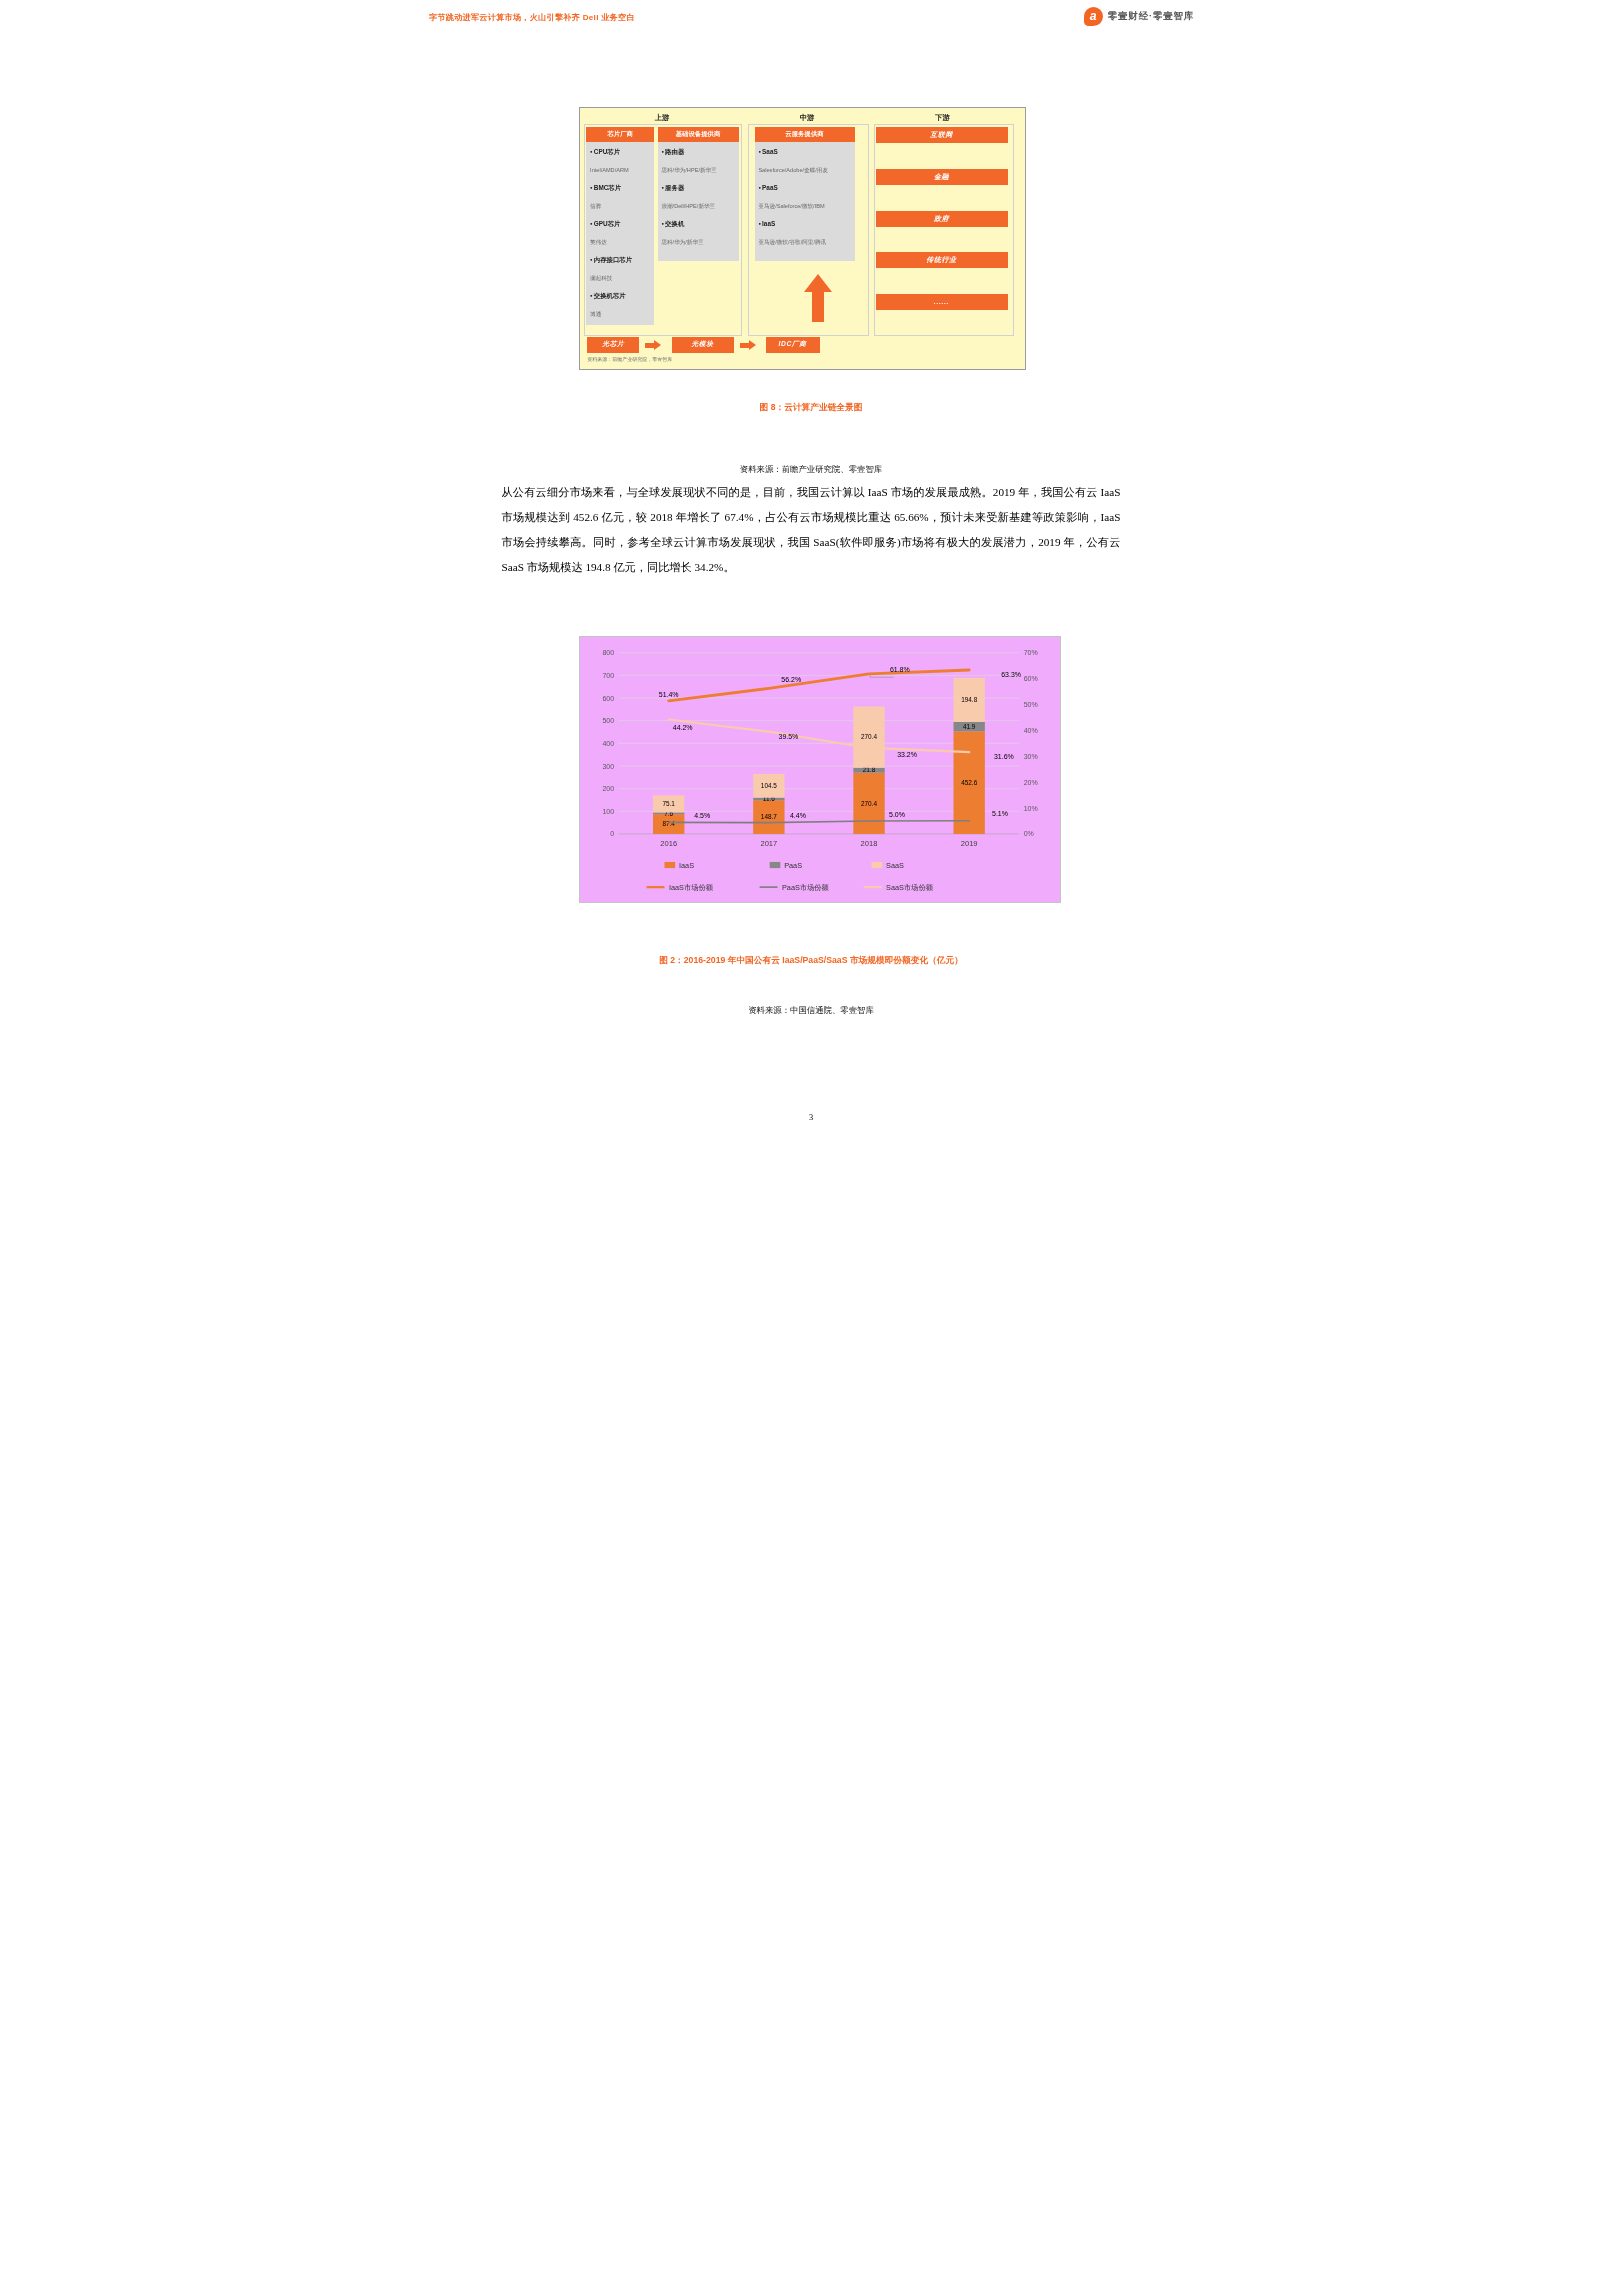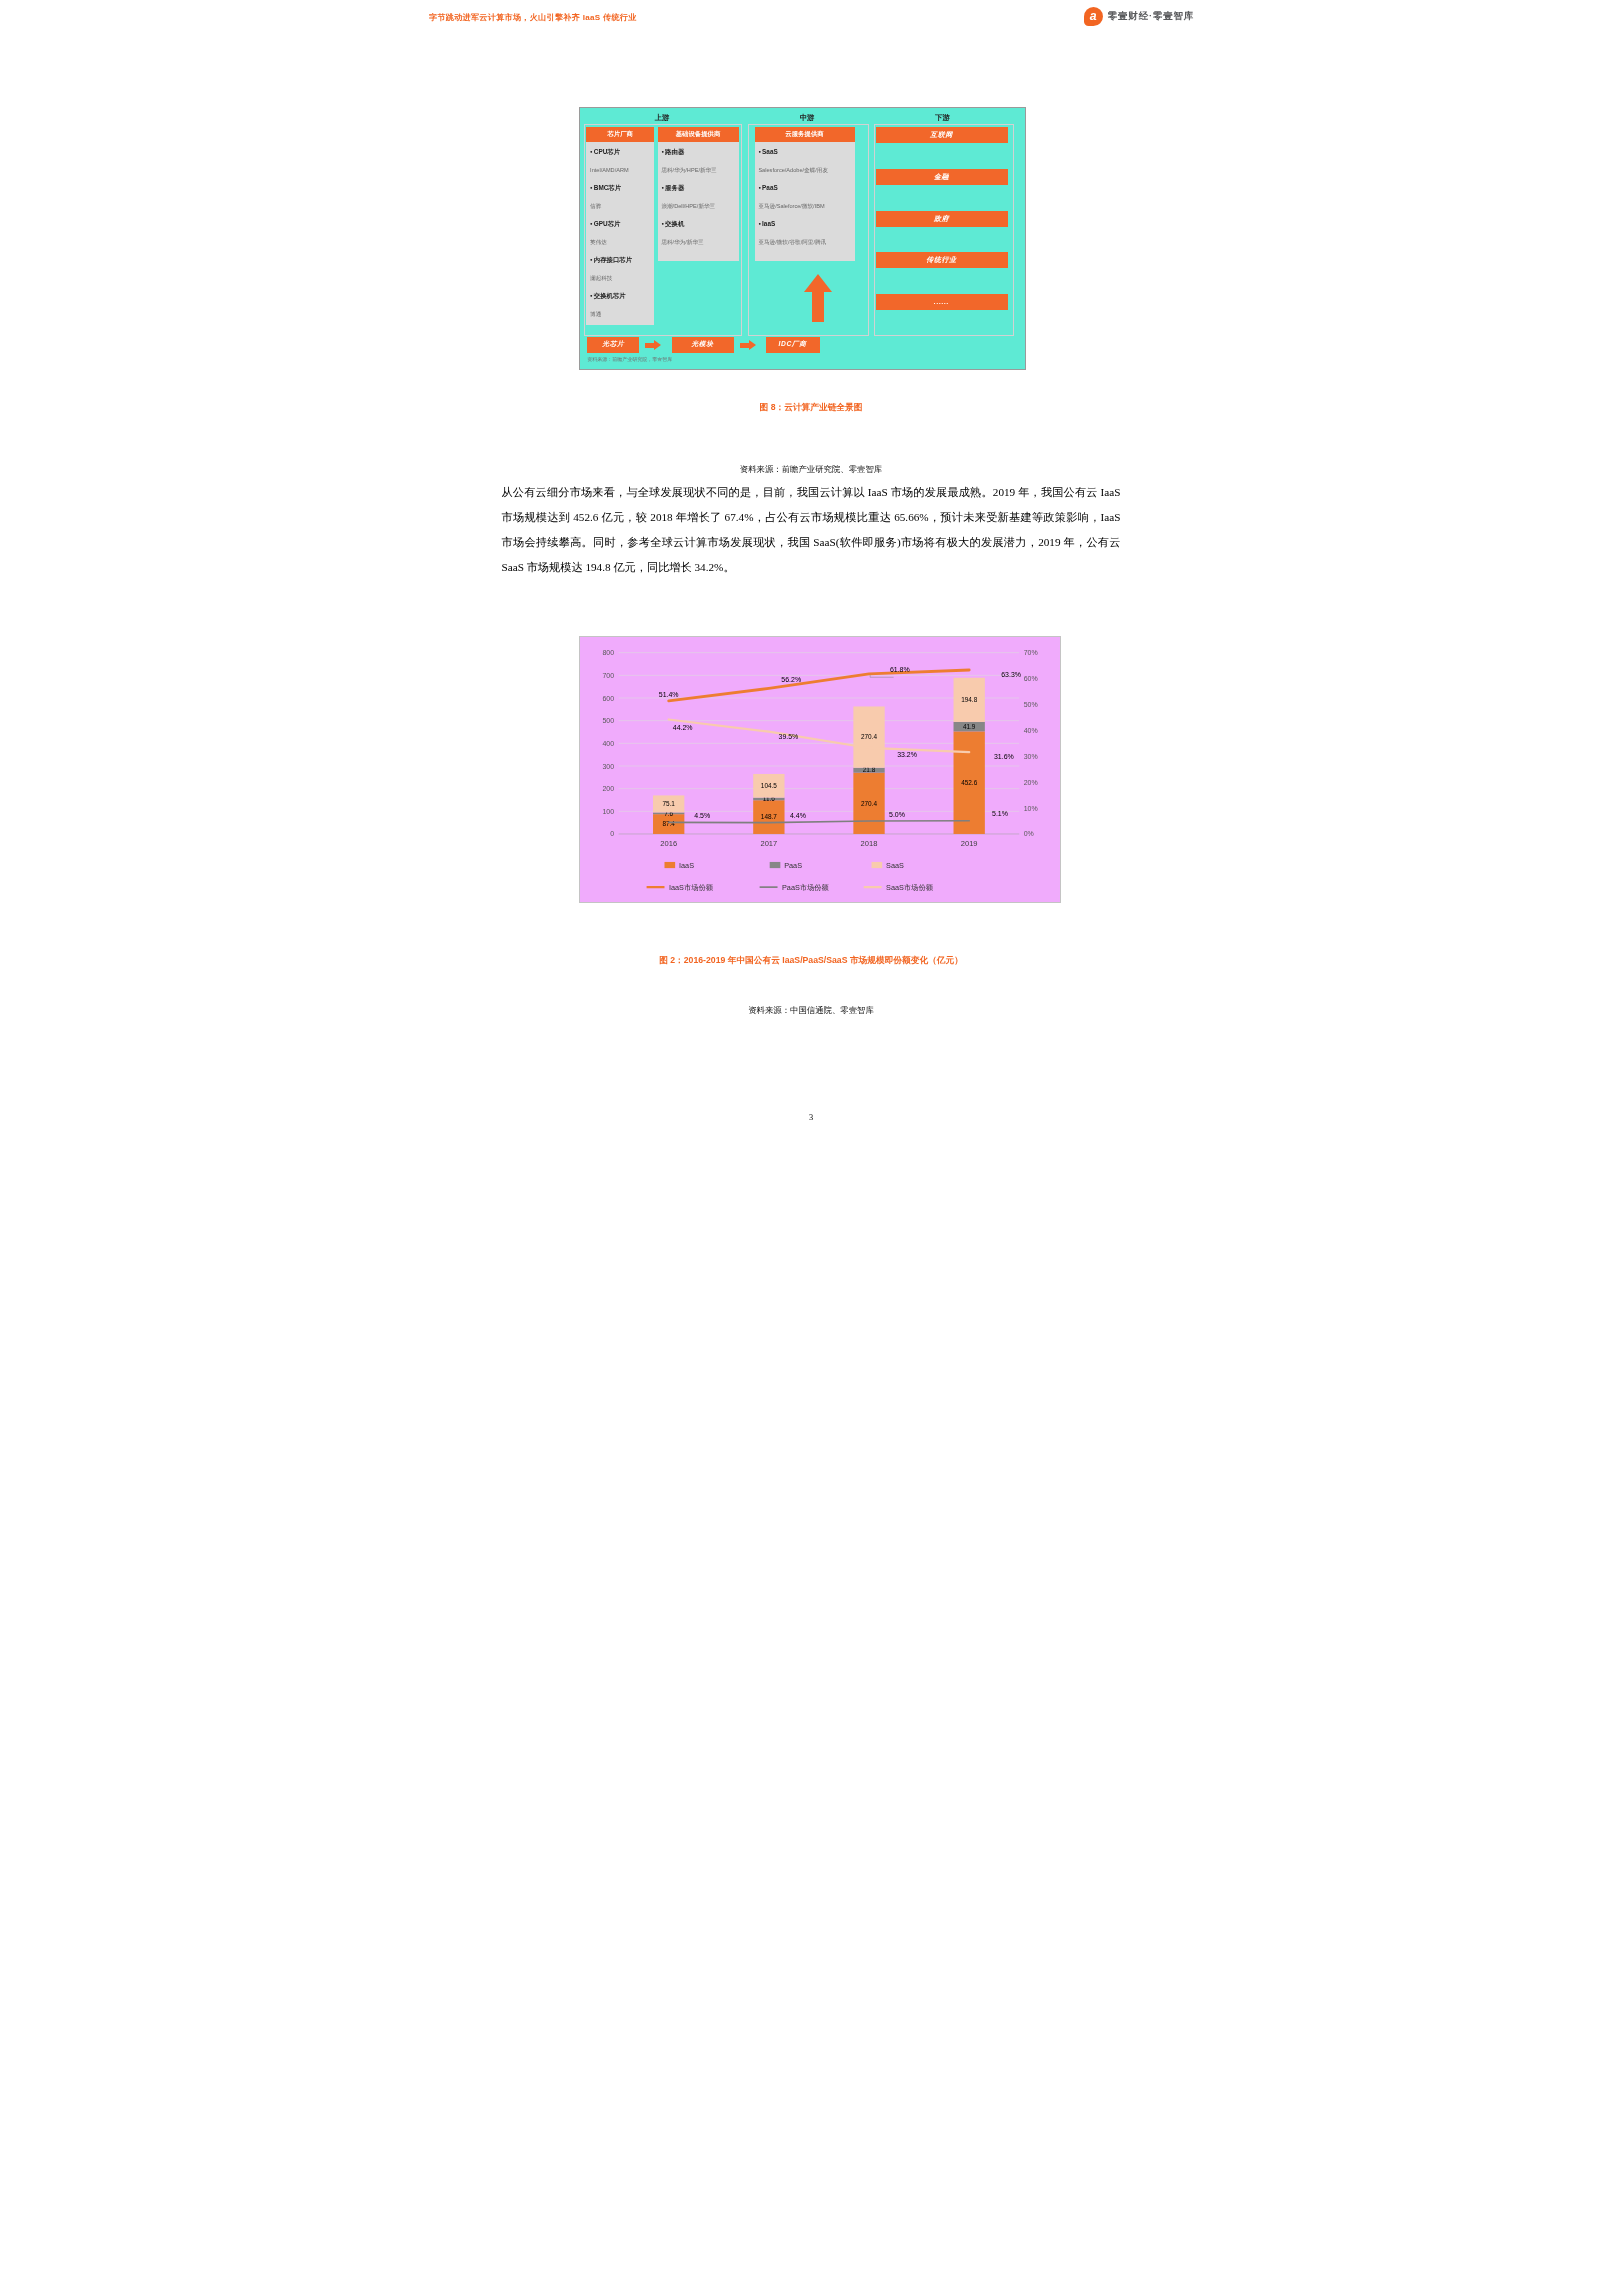--- a/index.html
+++ b/index.html
@@ -7,21 +7,21 @@
     position:relative; width:811px; height:1148px; margin:0 auto; background:#fff;
     font-family:"Liberation Sans", sans-serif; overflow:hidden;
   }
   
   .header-title{position:absolute;left:23.5px;top:12.3px;font-size:8.1px;font-weight:700;color:#F26522;letter-spacing:0.3px;}
   .logo{position:absolute;right:22.4px;top:6.7px;display:flex;align-items:center;gap:5px;}
   .logo-mark{width:19px;height:19px;background:#F26522;border-radius:50% 50% 50% 4.5px;color:#fff;
     font-weight:700;font-size:12.3px;display:flex;align-items:center;justify-content:center;font-style:italic;}
   .logo-text{font-size:9.5px;font-weight:700;color:#58595B;letter-spacing:0.8px;}
   
-  .fig1{position:absolute;left:173px;top:107px;width:445px;height:261px;border:0.6px solid #9a9a9a;background:#5eead4;}
+  .fig1{position:absolute;left:173px;top:107px;width:445px;height:261px;border:0.6px solid #9a9a9a;background:#fef9c3;}
   .f1-sec{position:absolute;top:4.5px;text-align:center;font-size:7.3px;font-weight:700;color:#222;}
   .f1-group{position:absolute;top:15.7px;height:210px;border:0.6px solid #d2d2d2;}
   .f1-col{position:absolute;top:19px;}
   .f1-colhead{height:14.6px;line-height:14.6px;background:#F2672A;color:#fff;font-size:6.4px;font-weight:700;text-align:center;}
   .f1-body{background:#DBDBDB;padding:1.1px 3.9px 0 3.9px;overflow:hidden;}
   .f1-name{font-size:6.4px;font-weight:700;color:#222;line-height:18px;white-space:nowrap;}
   .f1-name::before{content:"● ";font-size:4.2px;vertical-align:1.1px;}
   .f1-vendor{font-size:5.6px;color:#666;line-height:18px;white-space:nowrap;}
   .f1-down-box{position:absolute;left:296px;width:132px;height:15.7px;background:#F2672A;color:#fff;
     display:flex;align-items:center;justify-content:center;font-size:7px;font-weight:700;font-style:italic;letter-spacing:0.6px;}
@@ -52,21 +52,21 @@
   .leg{font-size:13px;fill:#333;}
   
   .page-num{position:absolute;left:0;top:1113px;width:100%;text-align:center;
     font-family:"Liberation Serif", serif;font-size:8.4px;color:#000;}
 </style>
 </head>
 <body>
 
 <div class="page">
 
-  <div class="header-title">字节跳动进军云计算市场，火山引擎补齐 IaaS 传统行业</div>
+  <div class="header-title">字节跳动进军云计算市场，火山引擎补齐 Dell 业务空白</div>
   <div class="logo">
     <div class="logo-mark">a</div>
     <div class="logo-text">零壹财经·零壹智库</div>
   </div>
 
   <div class="fig1">
     <div class="f1-sec" style="left:4.5px;width:156px;">上游</div>
     <div class="f1-sec" style="left:168px;width:119px;">中游</div>
     <div class="f1-sec" style="left:294px;width:138px;font-family:Liberation Serif, serif;">下游</div>
 

